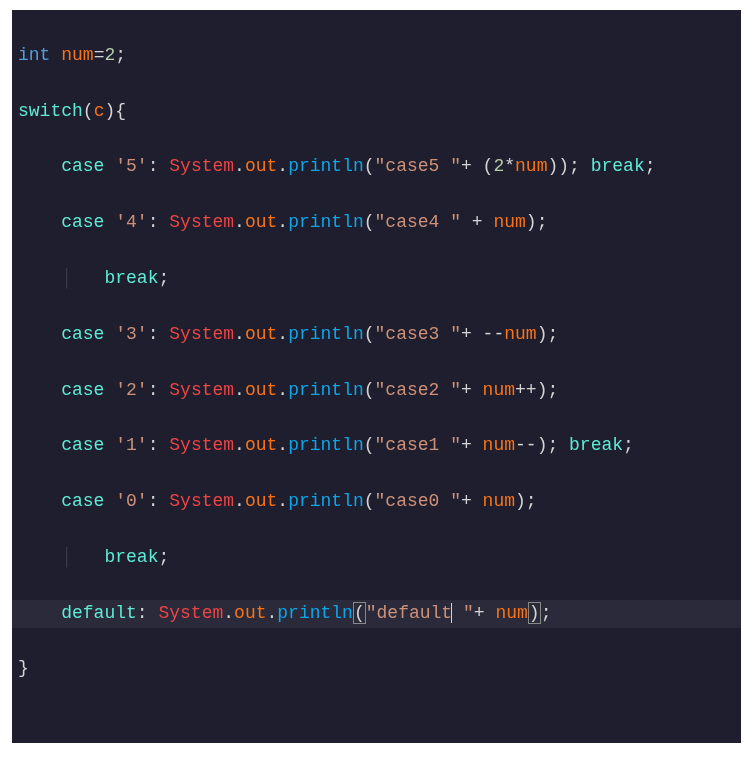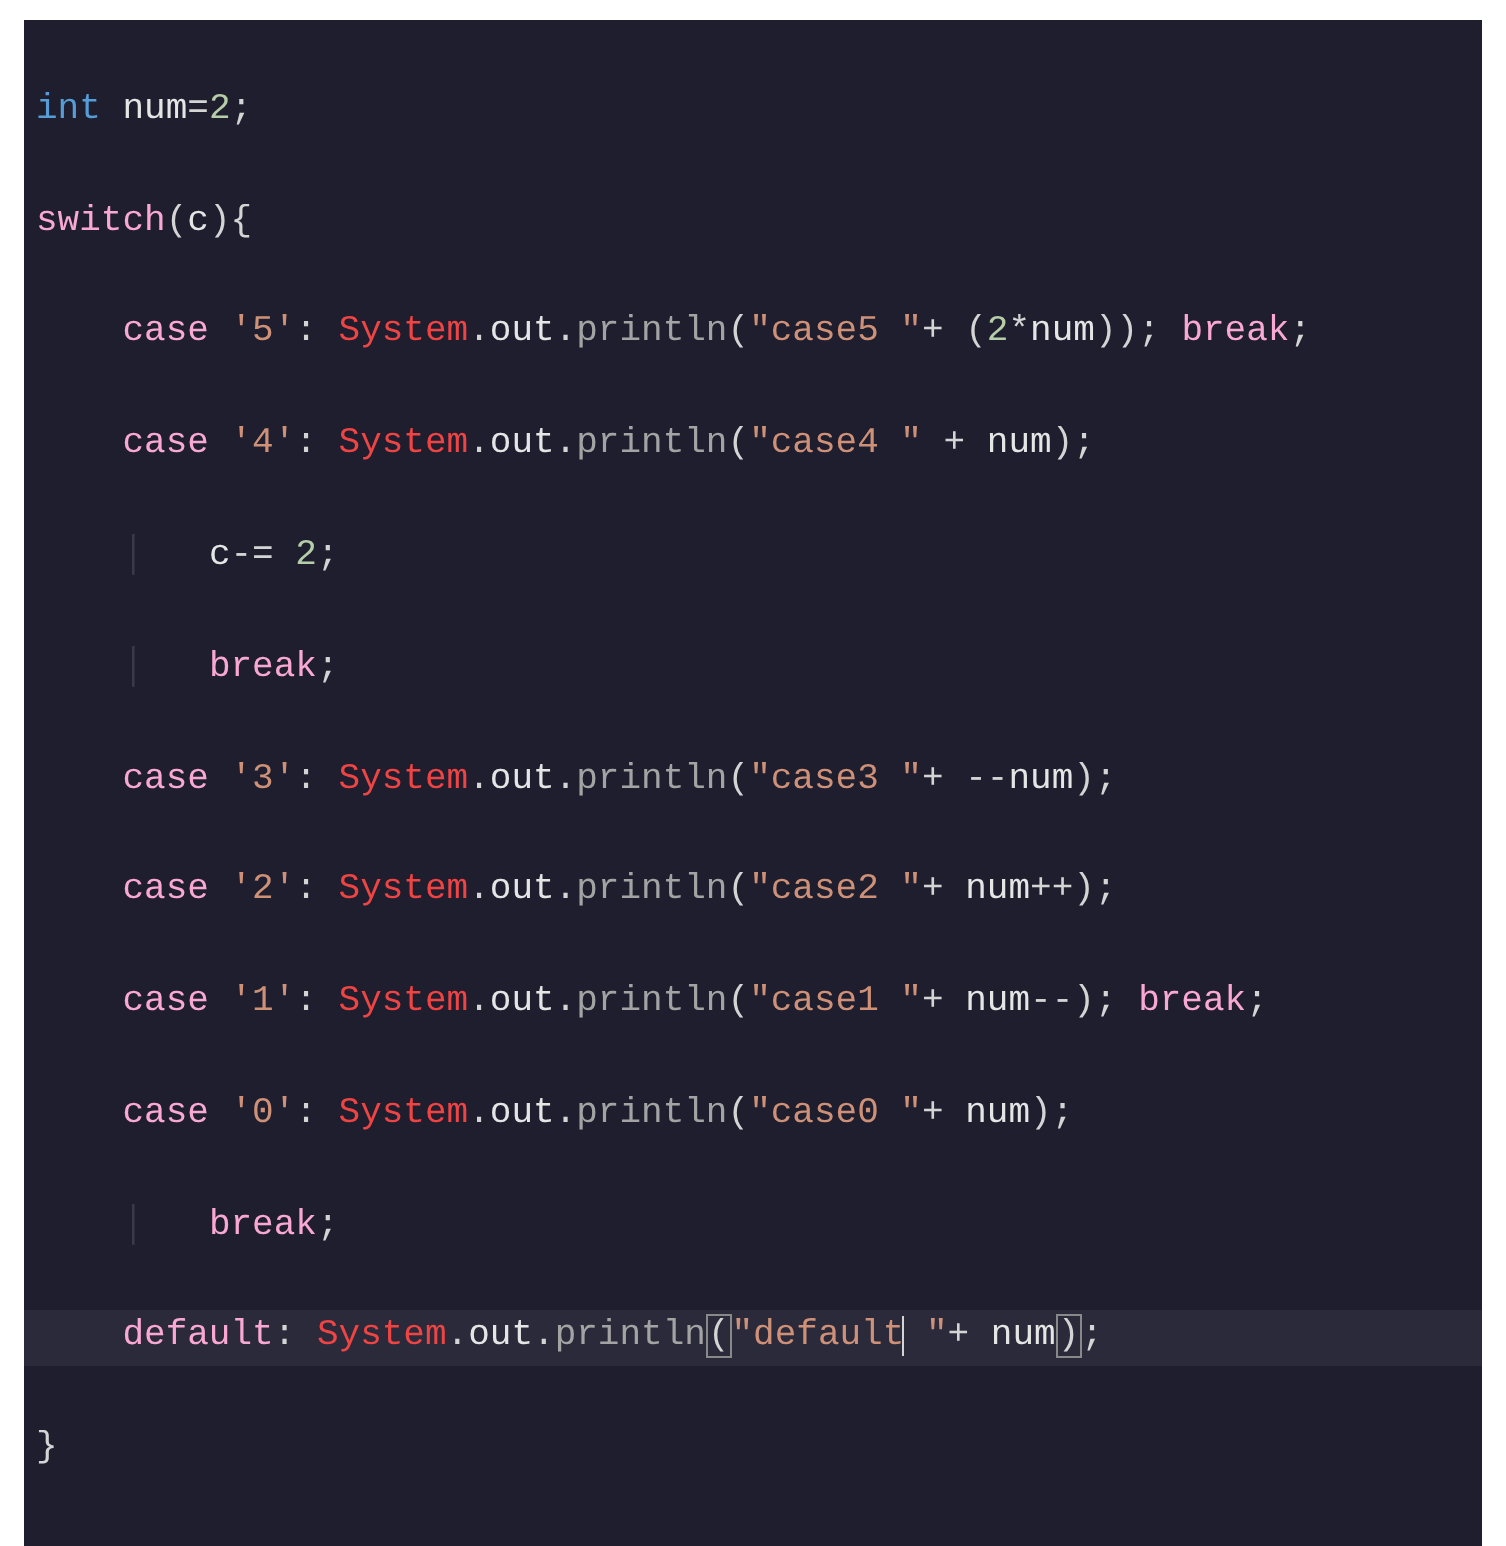--- a/index.html
+++ b/index.html
@@ -22,25 +22,25 @@
     .code-line {
       padding: 0 6px;
       position: relative;
     }
     .code-line.highlighted {
       background: #2a2a3a;
     }
     .indent-guide {
       color: #3a3a4a;
     }
-    .kw   { color: #f9a8d4; }       
+    .kw   { color: #5eead4; }       
     .type { color: #569cd6; font-family: Liberation Mono, monospace; }       
-    .var  { color: #e5e5e5; }       
+    .var  { color: #f97316; }       
     .cls  { color: #ef4444; }       
-    .fn   { color: #a3a3a3; }       
+    .fn   { color: #0ea5e9; }       
     .num  { color: #b5cea8; }       
     .str  { color: #ce9178; }       
     .op   { color: #d4d4d4; }       
     .punc { color: #d4d4d4; }       
     .brmatch {
       border: 1px solid #888;
       padding: 0 0px;
       margin: -1px 0;
     }
     .cursor {
@@ -49,21 +49,20 @@
     }
   </style>
 </head>
 <body>
 
 <div class="code-editor">
 <div class="code-line"><span class="type">int</span> <span class="var">num</span><span class="op">=</span><span class="num">2</span><span class="punc">;</span></div>
 <div class="code-line"><span class="kw">switch</span><span class="punc">(</span><span class="var">c</span><span class="punc">){</span></div>
 <div class="code-line">    <span class="kw">case</span> <span class="str">'5'</span><span class="punc">:</span> <span class="cls">System</span><span class="punc">.</span><span class="var">out</span><span class="punc">.</span><span class="fn">println</span><span class="punc">(</span><span class="str">"case5 "</span><span class="op">+</span> <span class="punc">(</span><span class="num">2</span><span class="op">*</span><span class="var">num</span><span class="punc">)</span><span class="punc">)</span><span class="punc">;</span> <span class="kw">break</span><span class="punc">;</span></div>
 <div class="code-line">    <span class="kw">case</span> <span class="str">'4'</span><span class="punc">:</span> <span class="cls">System</span><span class="punc">.</span><span class="var">out</span><span class="punc">.</span><span class="fn">println</span><span class="punc">(</span><span class="str">"case4 "</span> <span class="op">+</span> <span class="var">num</span><span class="punc">)</span><span class="punc">;</span></div>
-<div class="code-line">    <span class="indent-guide">│</span>   <span class="var">c</span><span class="op">-=</span> <span class="num">2</span><span class="punc">;</span></div>
 <div class="code-line">    <span class="indent-guide">│</span>   <span class="kw">break</span><span class="punc">;</span></div>
 <div class="code-line">    <span class="kw">case</span> <span class="str">'3'</span><span class="punc">:</span> <span class="cls">System</span><span class="punc">.</span><span class="var">out</span><span class="punc">.</span><span class="fn">println</span><span class="punc">(</span><span class="str">"case3 "</span><span class="op">+</span> <span class="op">--</span><span class="var">num</span><span class="punc">)</span><span class="punc">;</span></div>
 <div class="code-line">    <span class="kw">case</span> <span class="str">'2'</span><span class="punc">:</span> <span class="cls">System</span><span class="punc">.</span><span class="var">out</span><span class="punc">.</span><span class="fn">println</span><span class="punc">(</span><span class="str">"case2 "</span><span class="op">+</span> <span class="var">num</span><span class="op">++</span><span class="punc">)</span><span class="punc">;</span></div>
 <div class="code-line">    <span class="kw">case</span> <span class="str">'1'</span><span class="punc">:</span> <span class="cls">System</span><span class="punc">.</span><span class="var">out</span><span class="punc">.</span><span class="fn">println</span><span class="punc">(</span><span class="str">"case1 "</span><span class="op">+</span> <span class="var">num</span><span class="op">--</span><span class="punc">)</span><span class="punc">;</span> <span class="kw">break</span><span class="punc">;</span></div>
 <div class="code-line">    <span class="kw">case</span> <span class="str">'0'</span><span class="punc">:</span> <span class="cls">System</span><span class="punc">.</span><span class="var">out</span><span class="punc">.</span><span class="fn">println</span><span class="punc">(</span><span class="str">"case0 "</span><span class="op">+</span> <span class="var">num</span><span class="punc">)</span><span class="punc">;</span></div>
 <div class="code-line">    <span class="indent-guide">│</span>   <span class="kw">break</span><span class="punc">;</span></div>
 <div class="code-line highlighted">    <span class="kw">default</span><span class="punc">:</span> <span class="cls">System</span><span class="punc">.</span><span class="var">out</span><span class="punc">.</span><span class="fn">println</span><span class="punc brmatch">(</span><span class="str">"default</span><span class="cursor"></span><span class="str"> "</span><span class="op">+</span> <span class="var">num</span><span class="punc brmatch">)</span><span class="punc">;</span></div>
 <div class="code-line"><span class="punc">}</span></div>
 
 </div>

